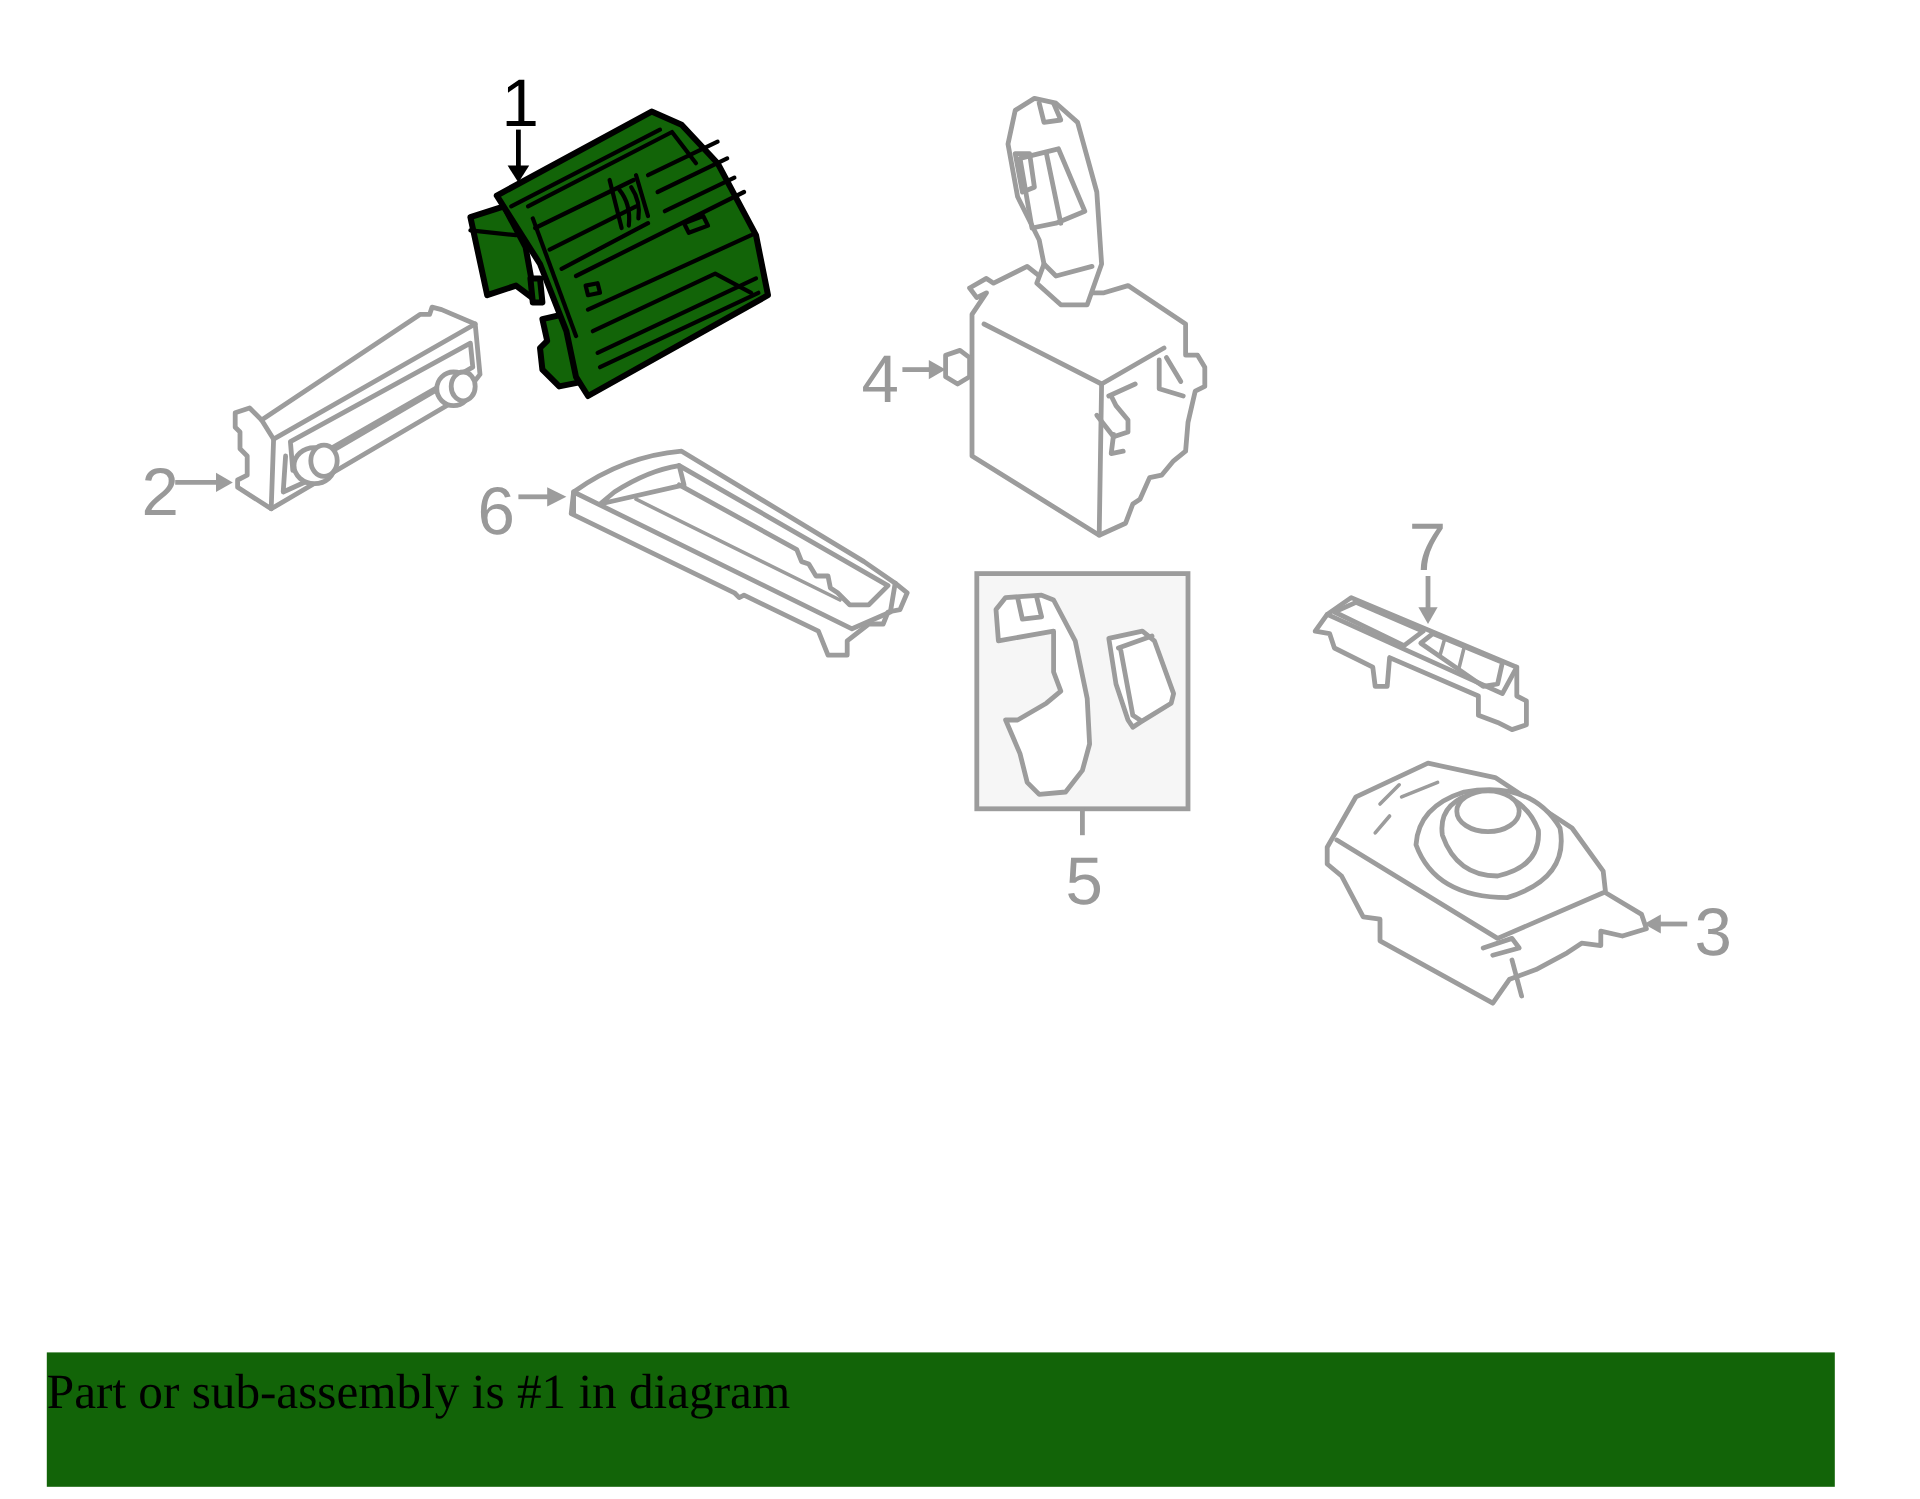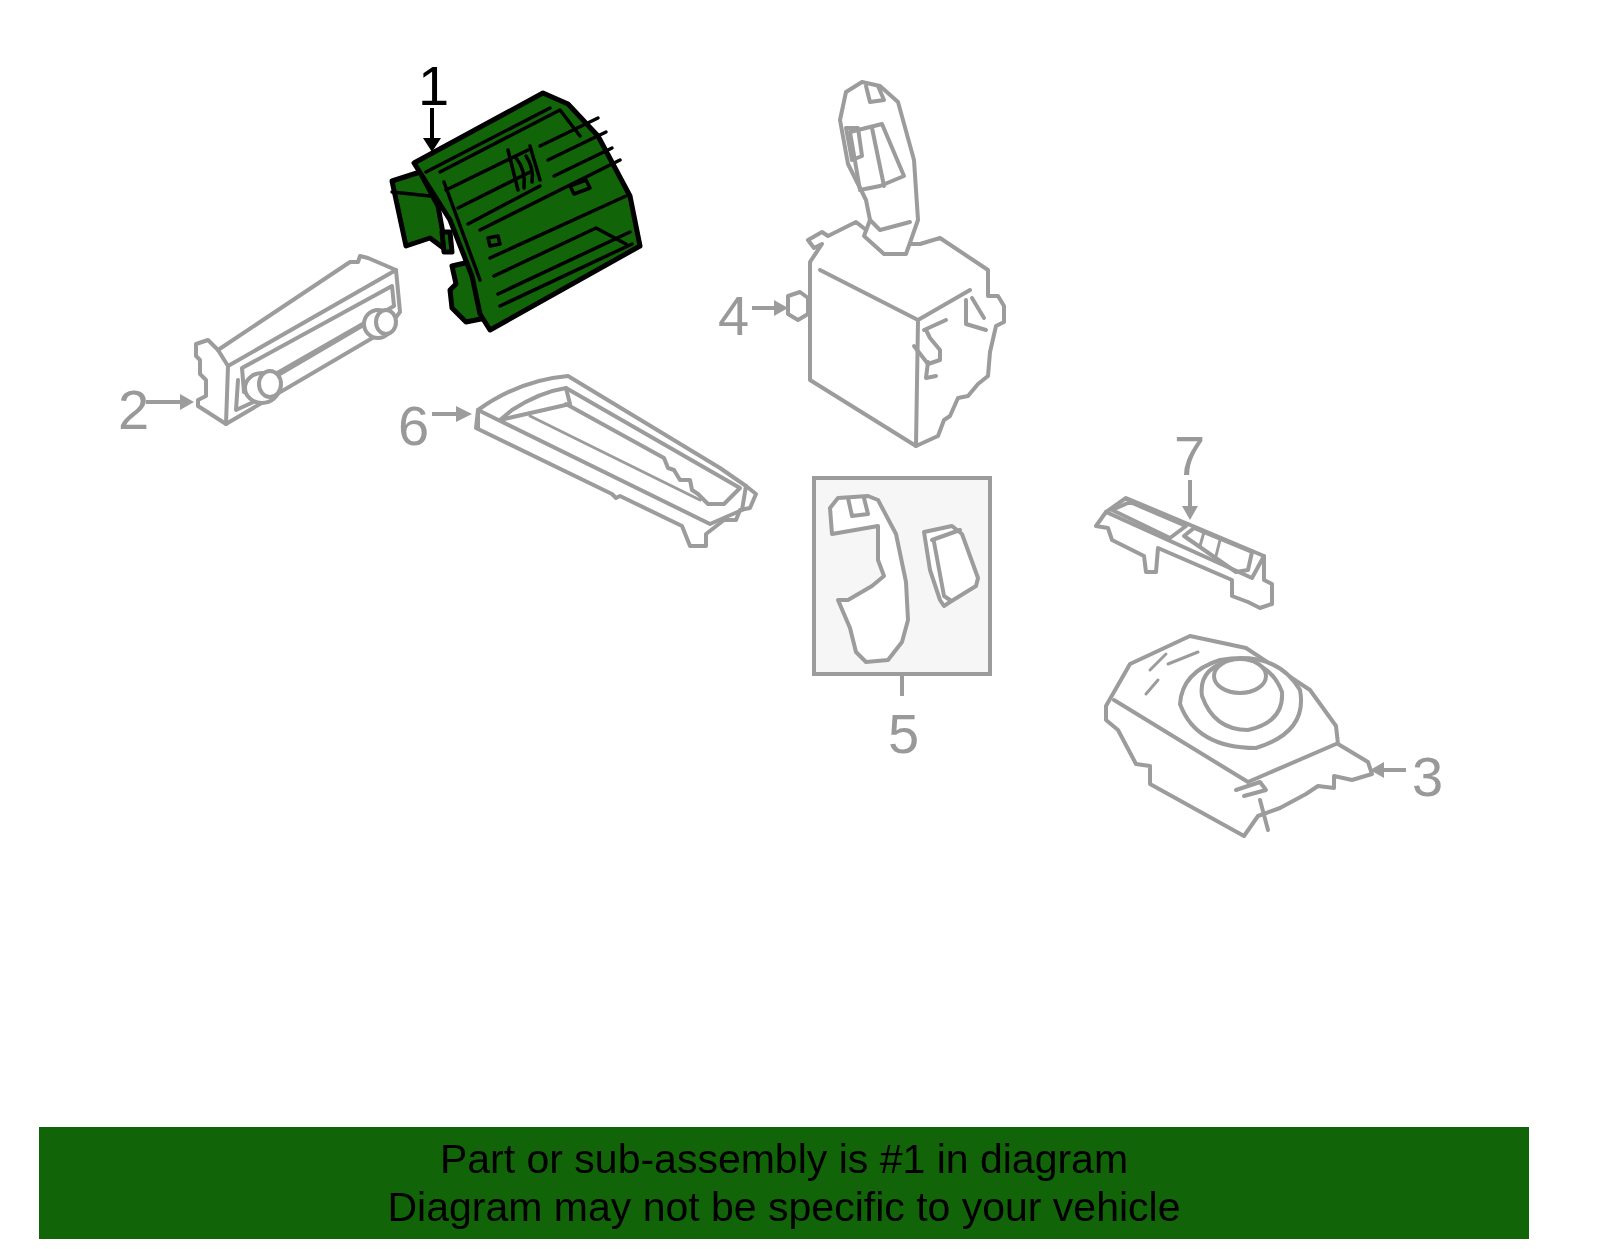--- a/index.html
+++ b/index.html
@@ -3,22 +3,22 @@
 <meta charset="utf-8">
 <style>
   html, body { margin: 0; padding: 0; background: #ffffff; }
   body { width: 1600px; height: 1249px; position: relative; overflow: hidden;
          font-family: "Liberation Sans", "DejaVu Sans", sans-serif; }
   #diagram { position: absolute; left: 0; top: 0; width: 1600px; height: 1100px; }
   .callout { position: absolute; font-family: "Liberation Sans", sans-serif;
              font-size: 56px; line-height: 1; color: #999999; }
   .callout.active { color: #000000; }
   #banner { position: absolute; left: 39px; top: 1127px; width: 1490px; height: 112px;
-            background: #126408; text-align: center; color: #000000;
-            font-family: Liberation Sans, sans-serif; font-size: 41px; line-height: 48px;
+            background: #126408; text-align: left; color: #000000;
+            font-family: Liberation Serif, serif; font-size: 41px; line-height: 48px;
             padding-top: 8px; box-sizing: border-box; }
   #banner div { white-space: nowrap; }
   svg .g  { fill: none; stroke: #9c9c9c; stroke-width: 4; stroke-linejoin: round; stroke-linecap: round; }
   svg .gt { fill: none; stroke: #9c9c9c; stroke-width: 3; stroke-linejoin: round; stroke-linecap: round; }
   svg .gf { fill: #ffffff; stroke: #9c9c9c; stroke-width: 4; stroke-linejoin: round; }
   svg .k  { fill: #126408; stroke: #000000; stroke-width: 5; stroke-linejoin: round; }
   svg .kl { fill: none; stroke: #000000; stroke-width: 3.5; stroke-linejoin: round; stroke-linecap: round; }
 </style>
 </head>
 <body>
@@ -152,14 +152,13 @@
   <div class="callout" style="left:118px;top:382px;">2</div>
   <div class="callout" style="left:1412px;top:749px;">3</div>
   <div class="callout" style="left:718px;top:288px;">4</div>
   <div class="callout" style="left:888px;top:706px;">5</div>
   <div class="callout" style="left:398px;top:398px;">6</div>
   <div class="callout" style="left:1174px;top:428px;">7</div>
 </div>
 
 <div id="banner">
   <div>Part or sub-assembly is #1 in diagram</div>
-  <div>Diagram may not be specific to your vehicle</div>
 </div>
 
 </body></html>

